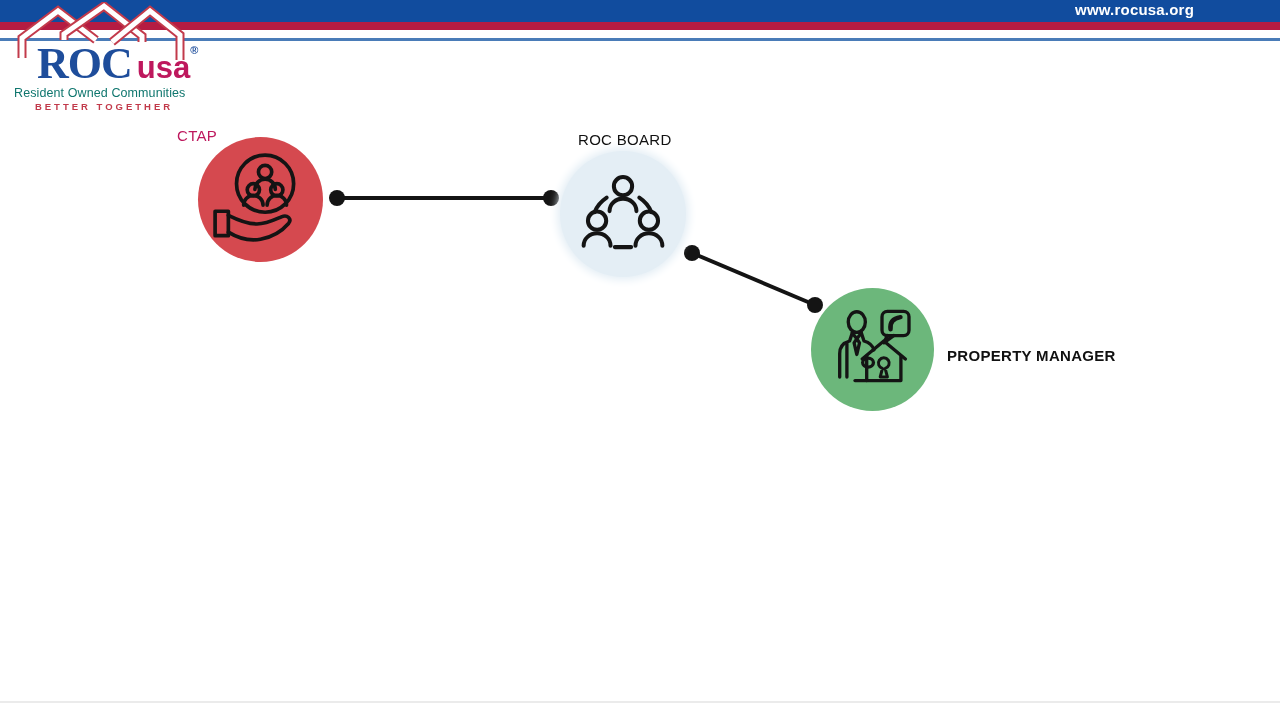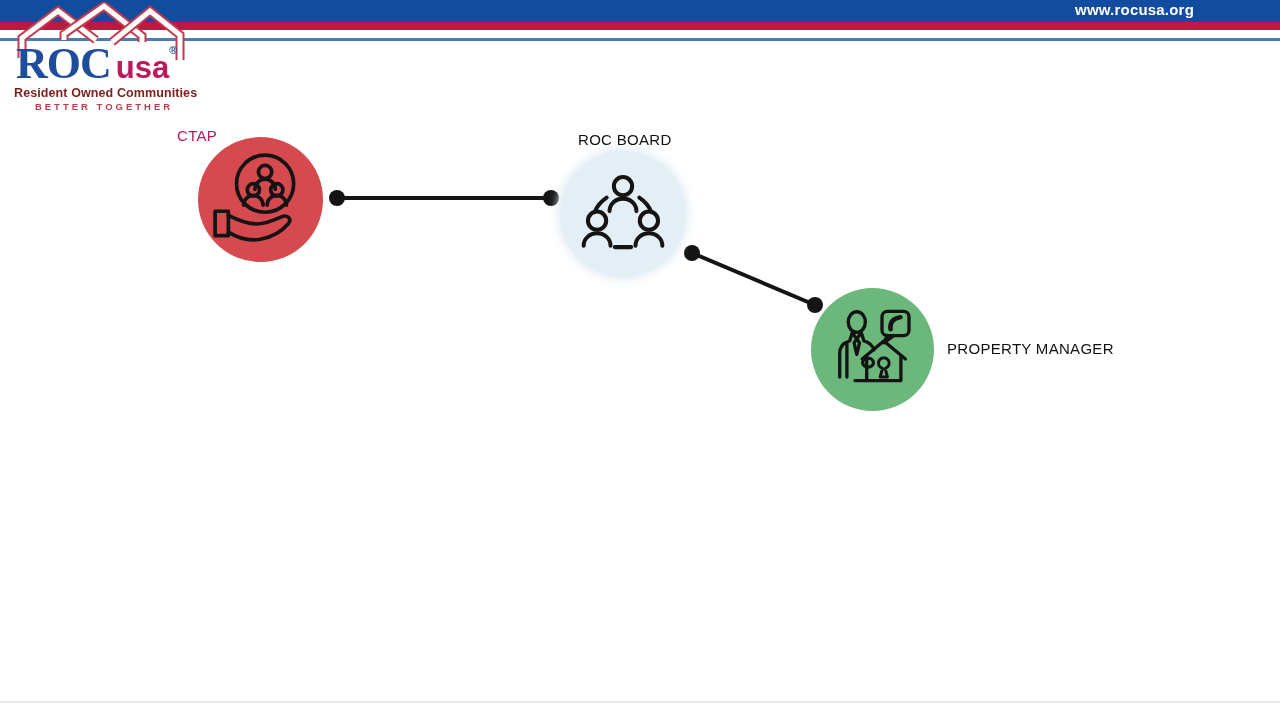--- a/index.html
+++ b/index.html
@@ -39,33 +39,33 @@
     position: absolute; left: 14px; top: 2px; width: 180px; height: 108px;
     z-index: 5;
   }
   .logo-roofs { position: absolute; left: 0; top: 0; }
   .logo-wordmark {
     position: absolute; left: 2px; top: 40px; white-space: nowrap;
   }
   .logo-roc {
     font-family: "Liberation Serif", serif;
     font-weight: 700; font-size: 44px; line-height: 1;
-    color: #1E4D9B; letter-spacing: -1px;
+    color: #1E4D9B; letter-spacing: -1px; margin-left: 21px;
   }
   .logo-usa {
     font-family: "Liberation Sans", sans-serif;
     font-weight: 600; font-size: 31px; line-height: 1;
     color: #be185d; margin-left: 5px; letter-spacing: 0px;
   }
   .logo-reg {
     font-size: 11px; color: #1E4D9B; vertical-align: 24px; font-weight: 700;
   }
   .logo-tagline {
     position: absolute; left: 0; top: 84px; width: 180px;
-    color: #7f1d1d; font-size: 12.5px; font-weight: 700;
+    color: #0f766e; font-size: 12.5px; font-weight: 400;
     letter-spacing: 0.1px; white-space: nowrap;
   }
   .logo-motto {
     position: absolute; left: 0; top: 99px; width: 180px;
     color: #C23A4B; font-size: 9.5px; font-weight: 700;
     letter-spacing: 3px; text-align: center; white-space: nowrap;
   }
 
   
   .connector-layer {
@@ -89,21 +89,21 @@
   .node-pm {
     left: 811px; top: 288px; width: 123px; height: 123px;
     background: #6CB77B;
   }
   .node-label {
     position: absolute; z-index: 3; color: #111111;
     font-size: 15px; white-space: nowrap; letter-spacing: 0.3px;
   }
   .label-ctap { left: 177px; top: 127px; font-weight: 400; color: #be185d; }
   .label-board { left: 578px; top: 131px; font-weight: 400; }
-  .label-pm { left: 947px; top: 340px; font-weight: 400; }
+  .label-pm { left: 947px; top: 347px; font-weight: 700; }
 
   .icon-line { stroke: #141414; fill: none; stroke-linecap: round; stroke-linejoin: round; }
 
   
   .bottom-line {
     position: absolute; left: 0; top: 701px; width: 1280px; height: 2px;
     background: #ebebeb;
   }
 </style>
 </head>

